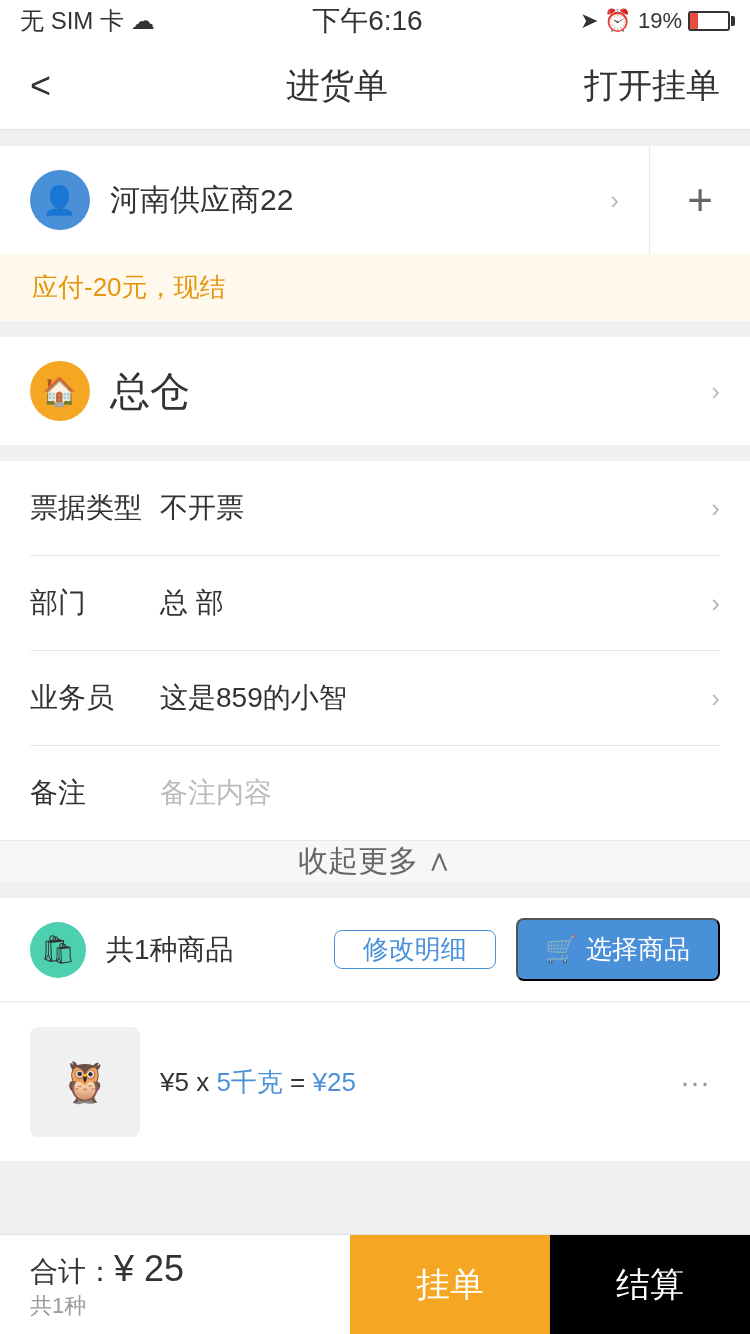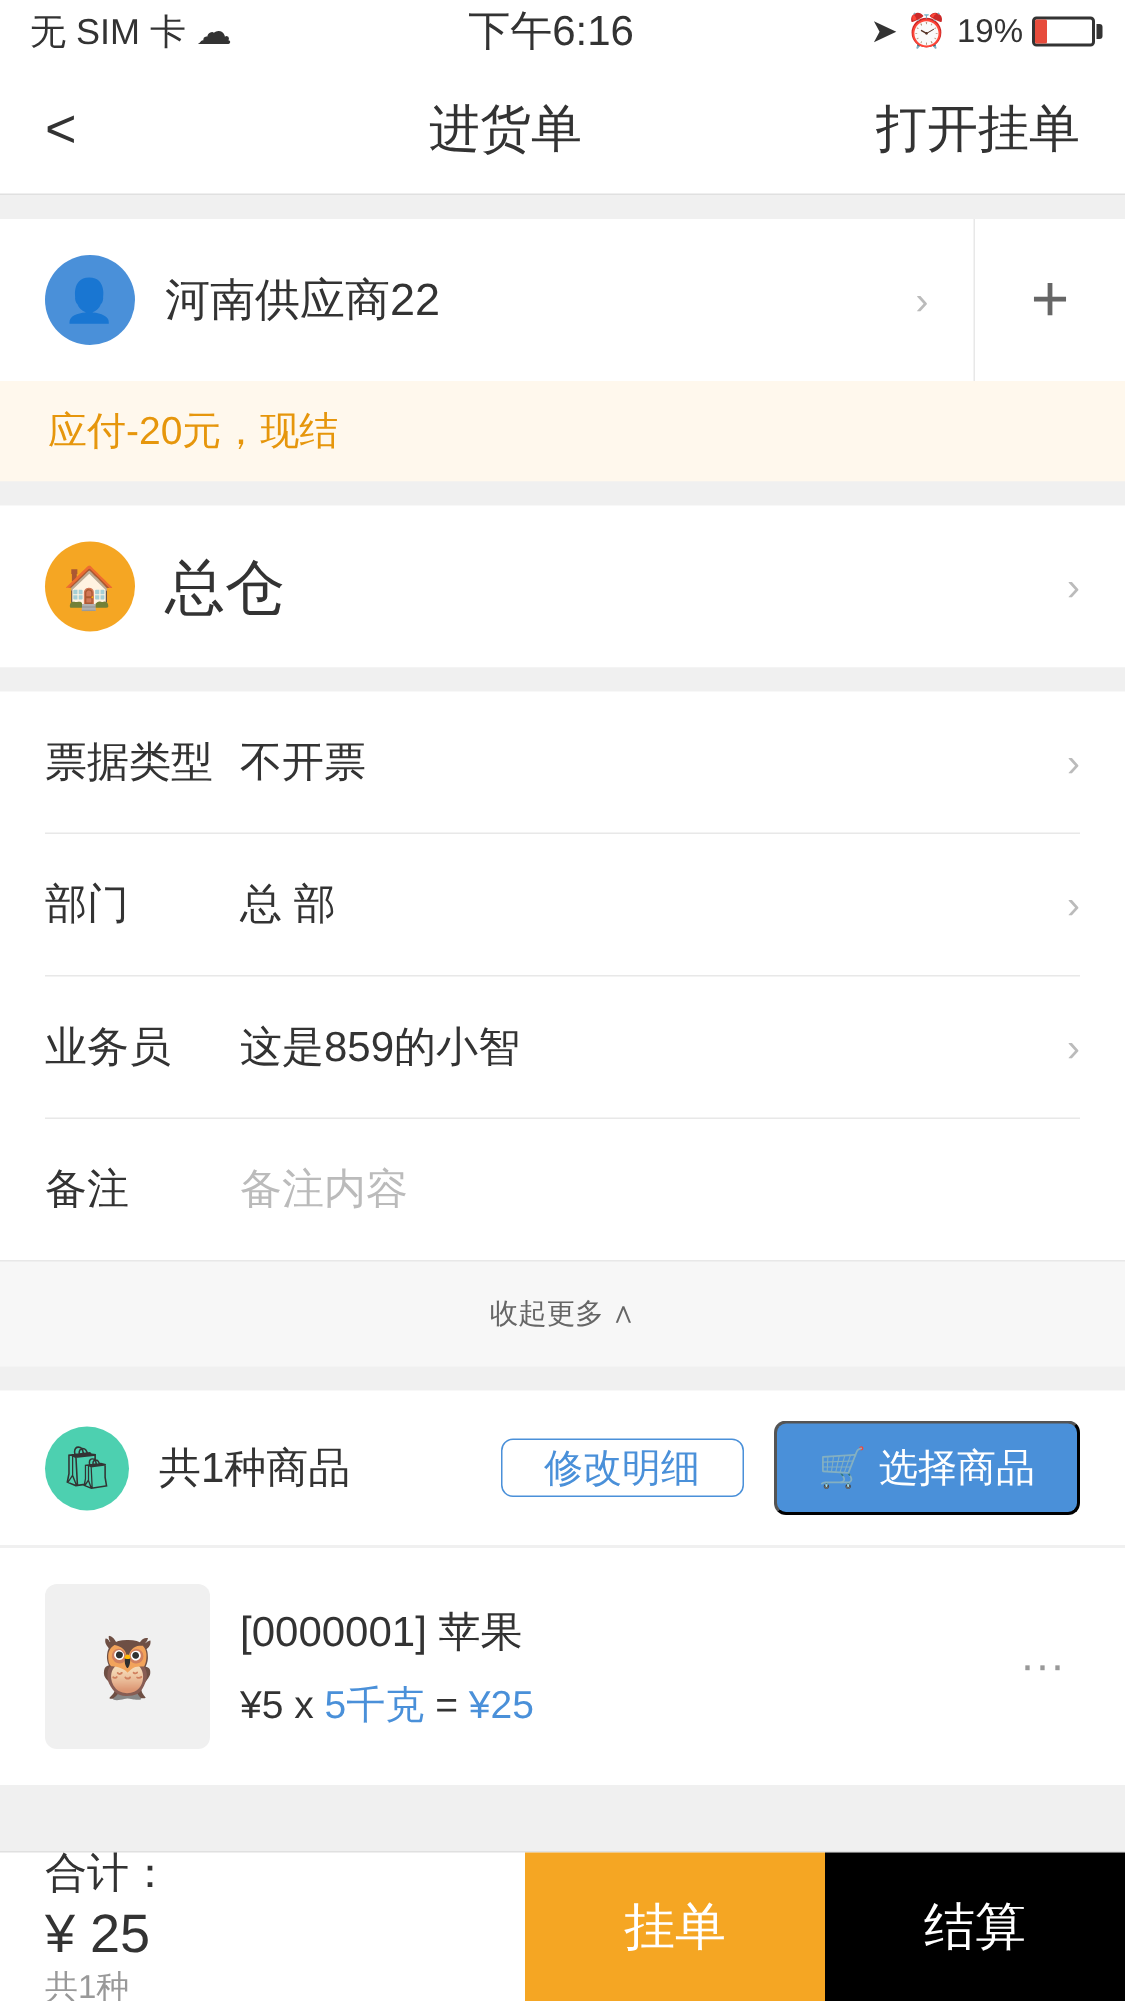--- a/index.html
+++ b/index.html
@@ -165,22 +165,21 @@
       color: #333;
     }
     .form-value.placeholder {
       color: #bbb;
     }
 
     
     .collapse-bar {
       background: #f7f7f7;
       text-align: center;
-      padding: 22px;
-      font-size: 19px;
+      font-size: 30px;
       color: #666;
       border-top: 1px solid #e8e8e8;
     }
 
     
     .products-header {
       background: #fff;
       display: flex;
       align-items: center;
       padding: 20px 30px;
@@ -397,37 +396,36 @@
     <span>🛒</span>
     <span>选择商品</span>
   </button>
 </div>
 
 <div class="product-item">
   <div class="product-thumb">
     <span class="owl-logo">🦉</span>
   </div>
   <div class="product-info">
-    <div class="product-name">[0000001] 苹果</div>
     <div class="product-price">
       <span>¥5</span>
       <span> x </span>
       <span class="price-highlight">5千克</span>
       <span> = </span>
       <span class="price-highlight">¥25</span>
     </div>
   </div>
   <div class="product-more">···</div>
 </div>
 
 <div style="height: 120px;"></div>
 
 <div class="bottom-bar">
   <div class="bottom-total">
-    <div style="display:flex; align-items:baseline; gap:0;flex-direction:column;">
+    <div style="display:flex; align-items:baseline; gap:0;">
       <span>合计：</span>
       <span class="total-amount">¥ 25</span>
     </div>
     <div class="total-sub">共1种</div>
   </div>
   <div class="btn-hang">挂单</div>
   <div class="btn-checkout">结算</div>
 </div>
 
 </body></html>

